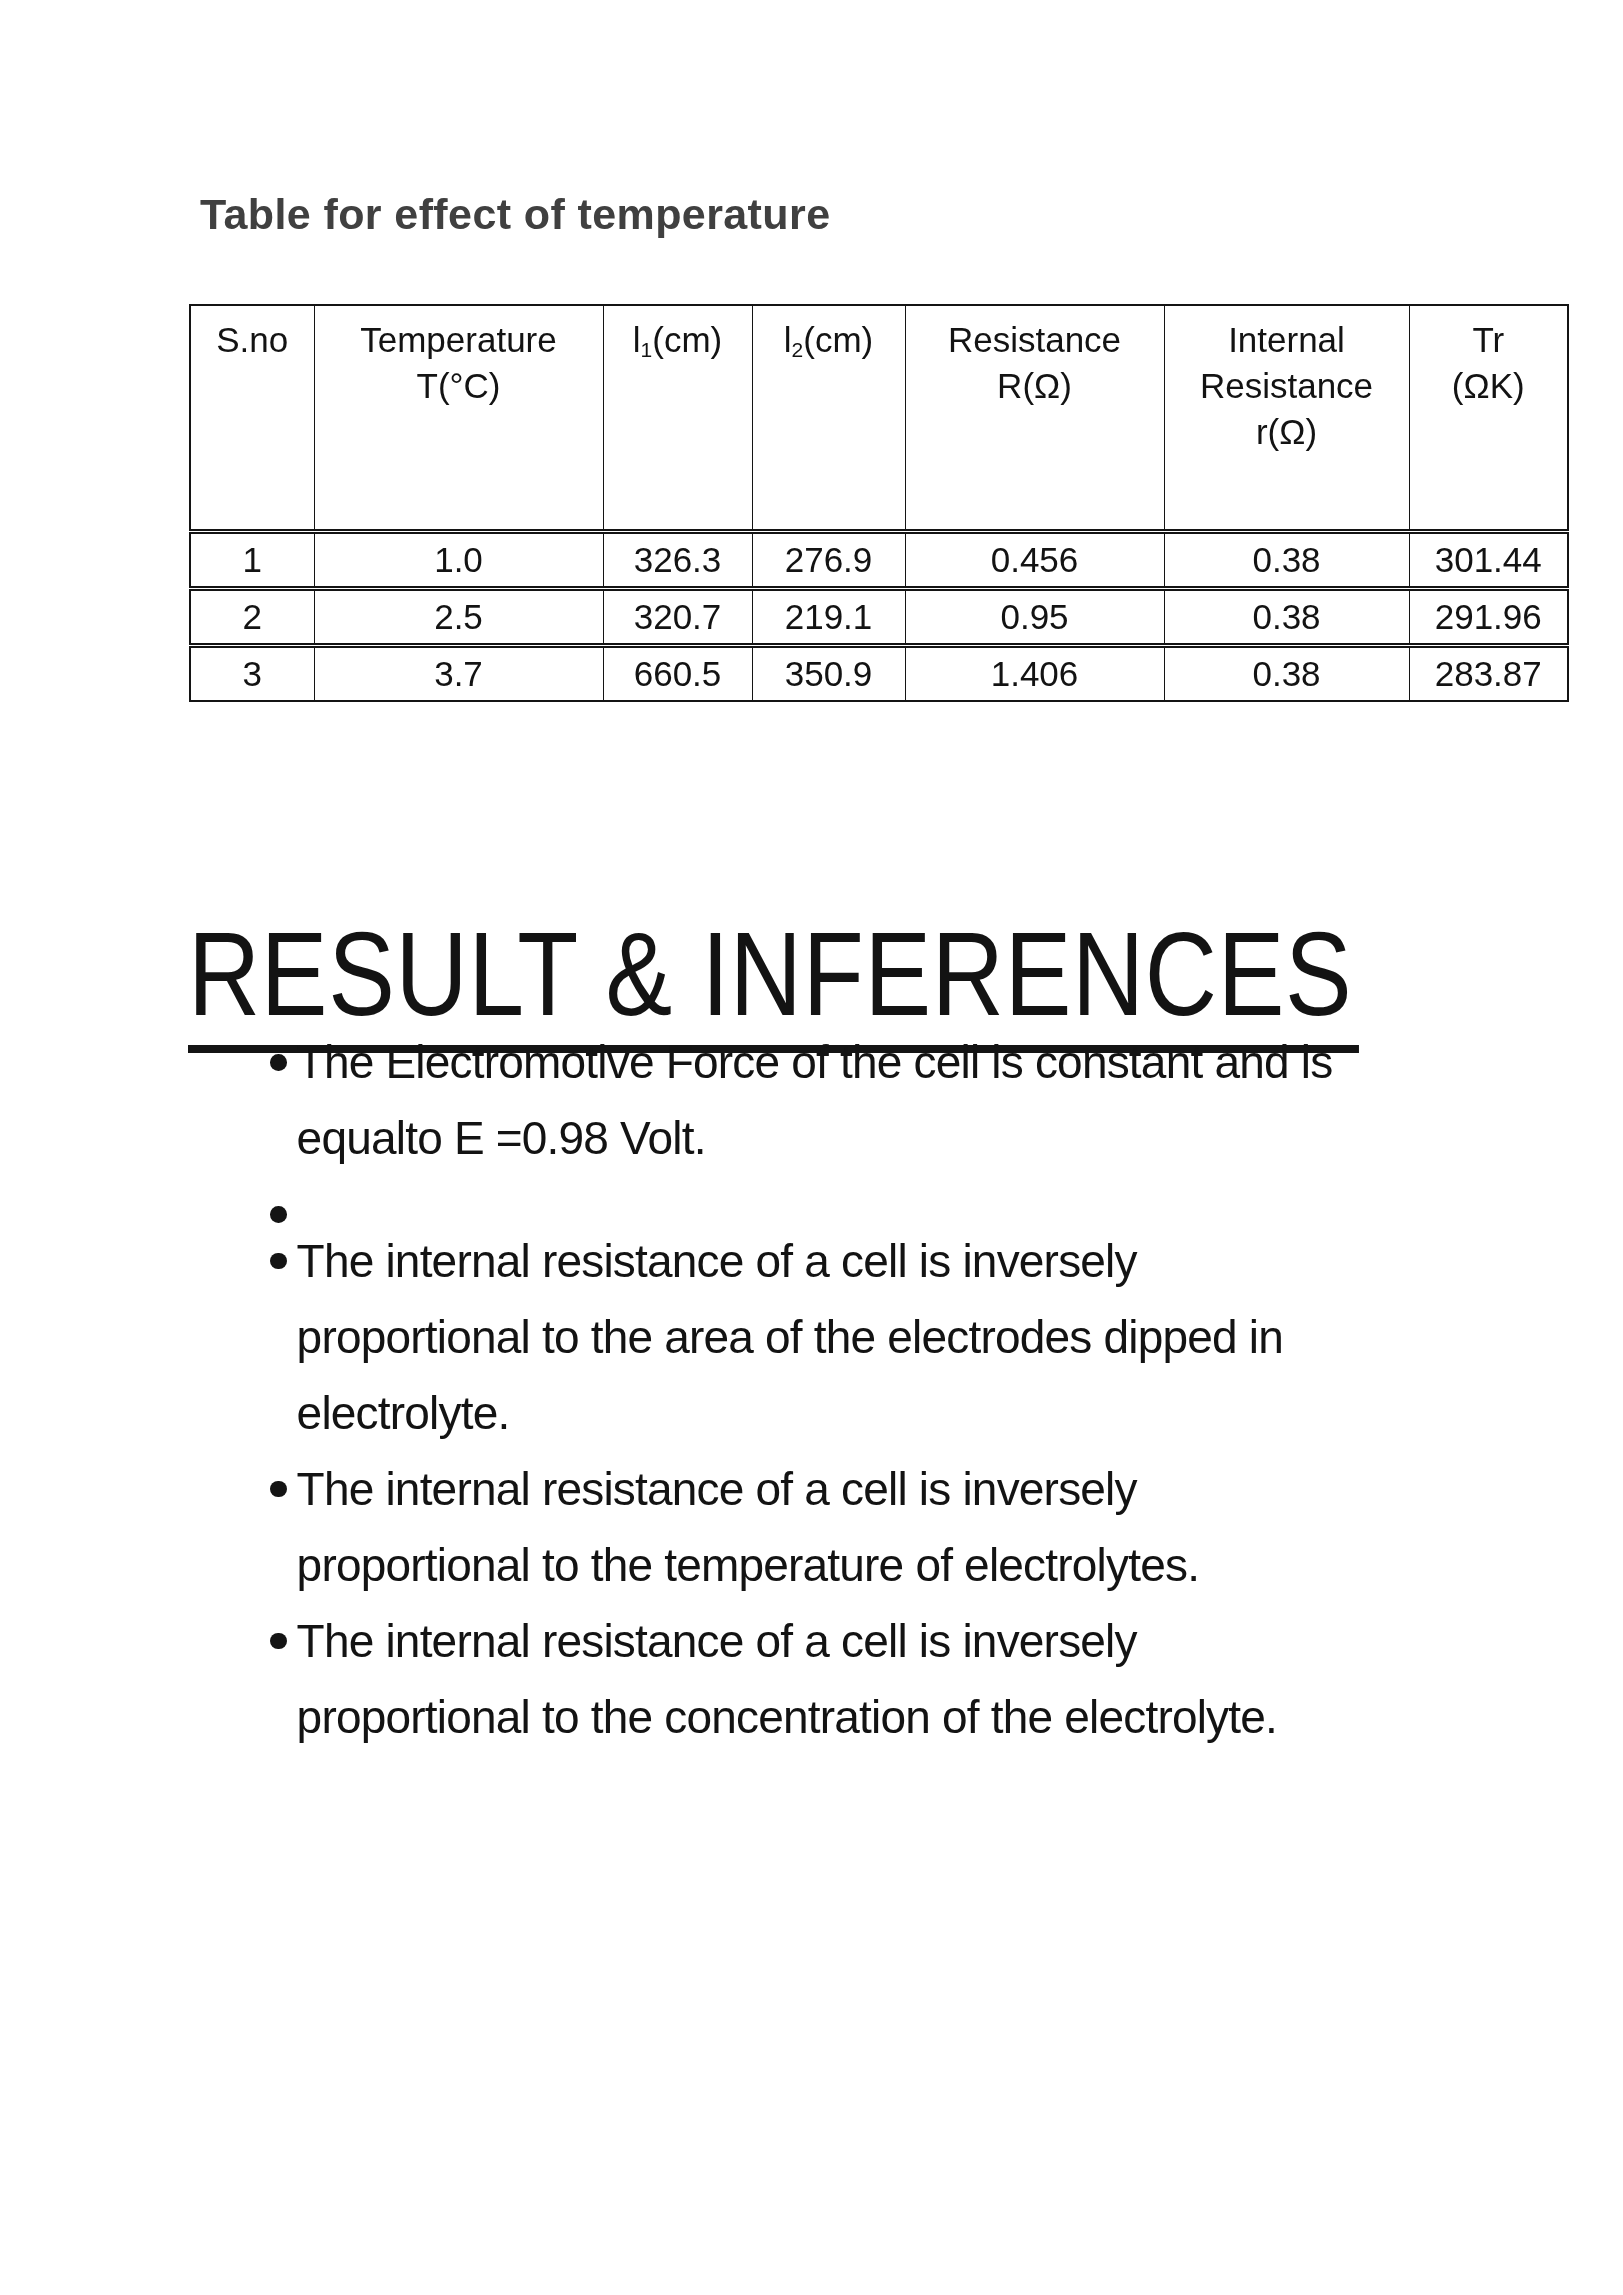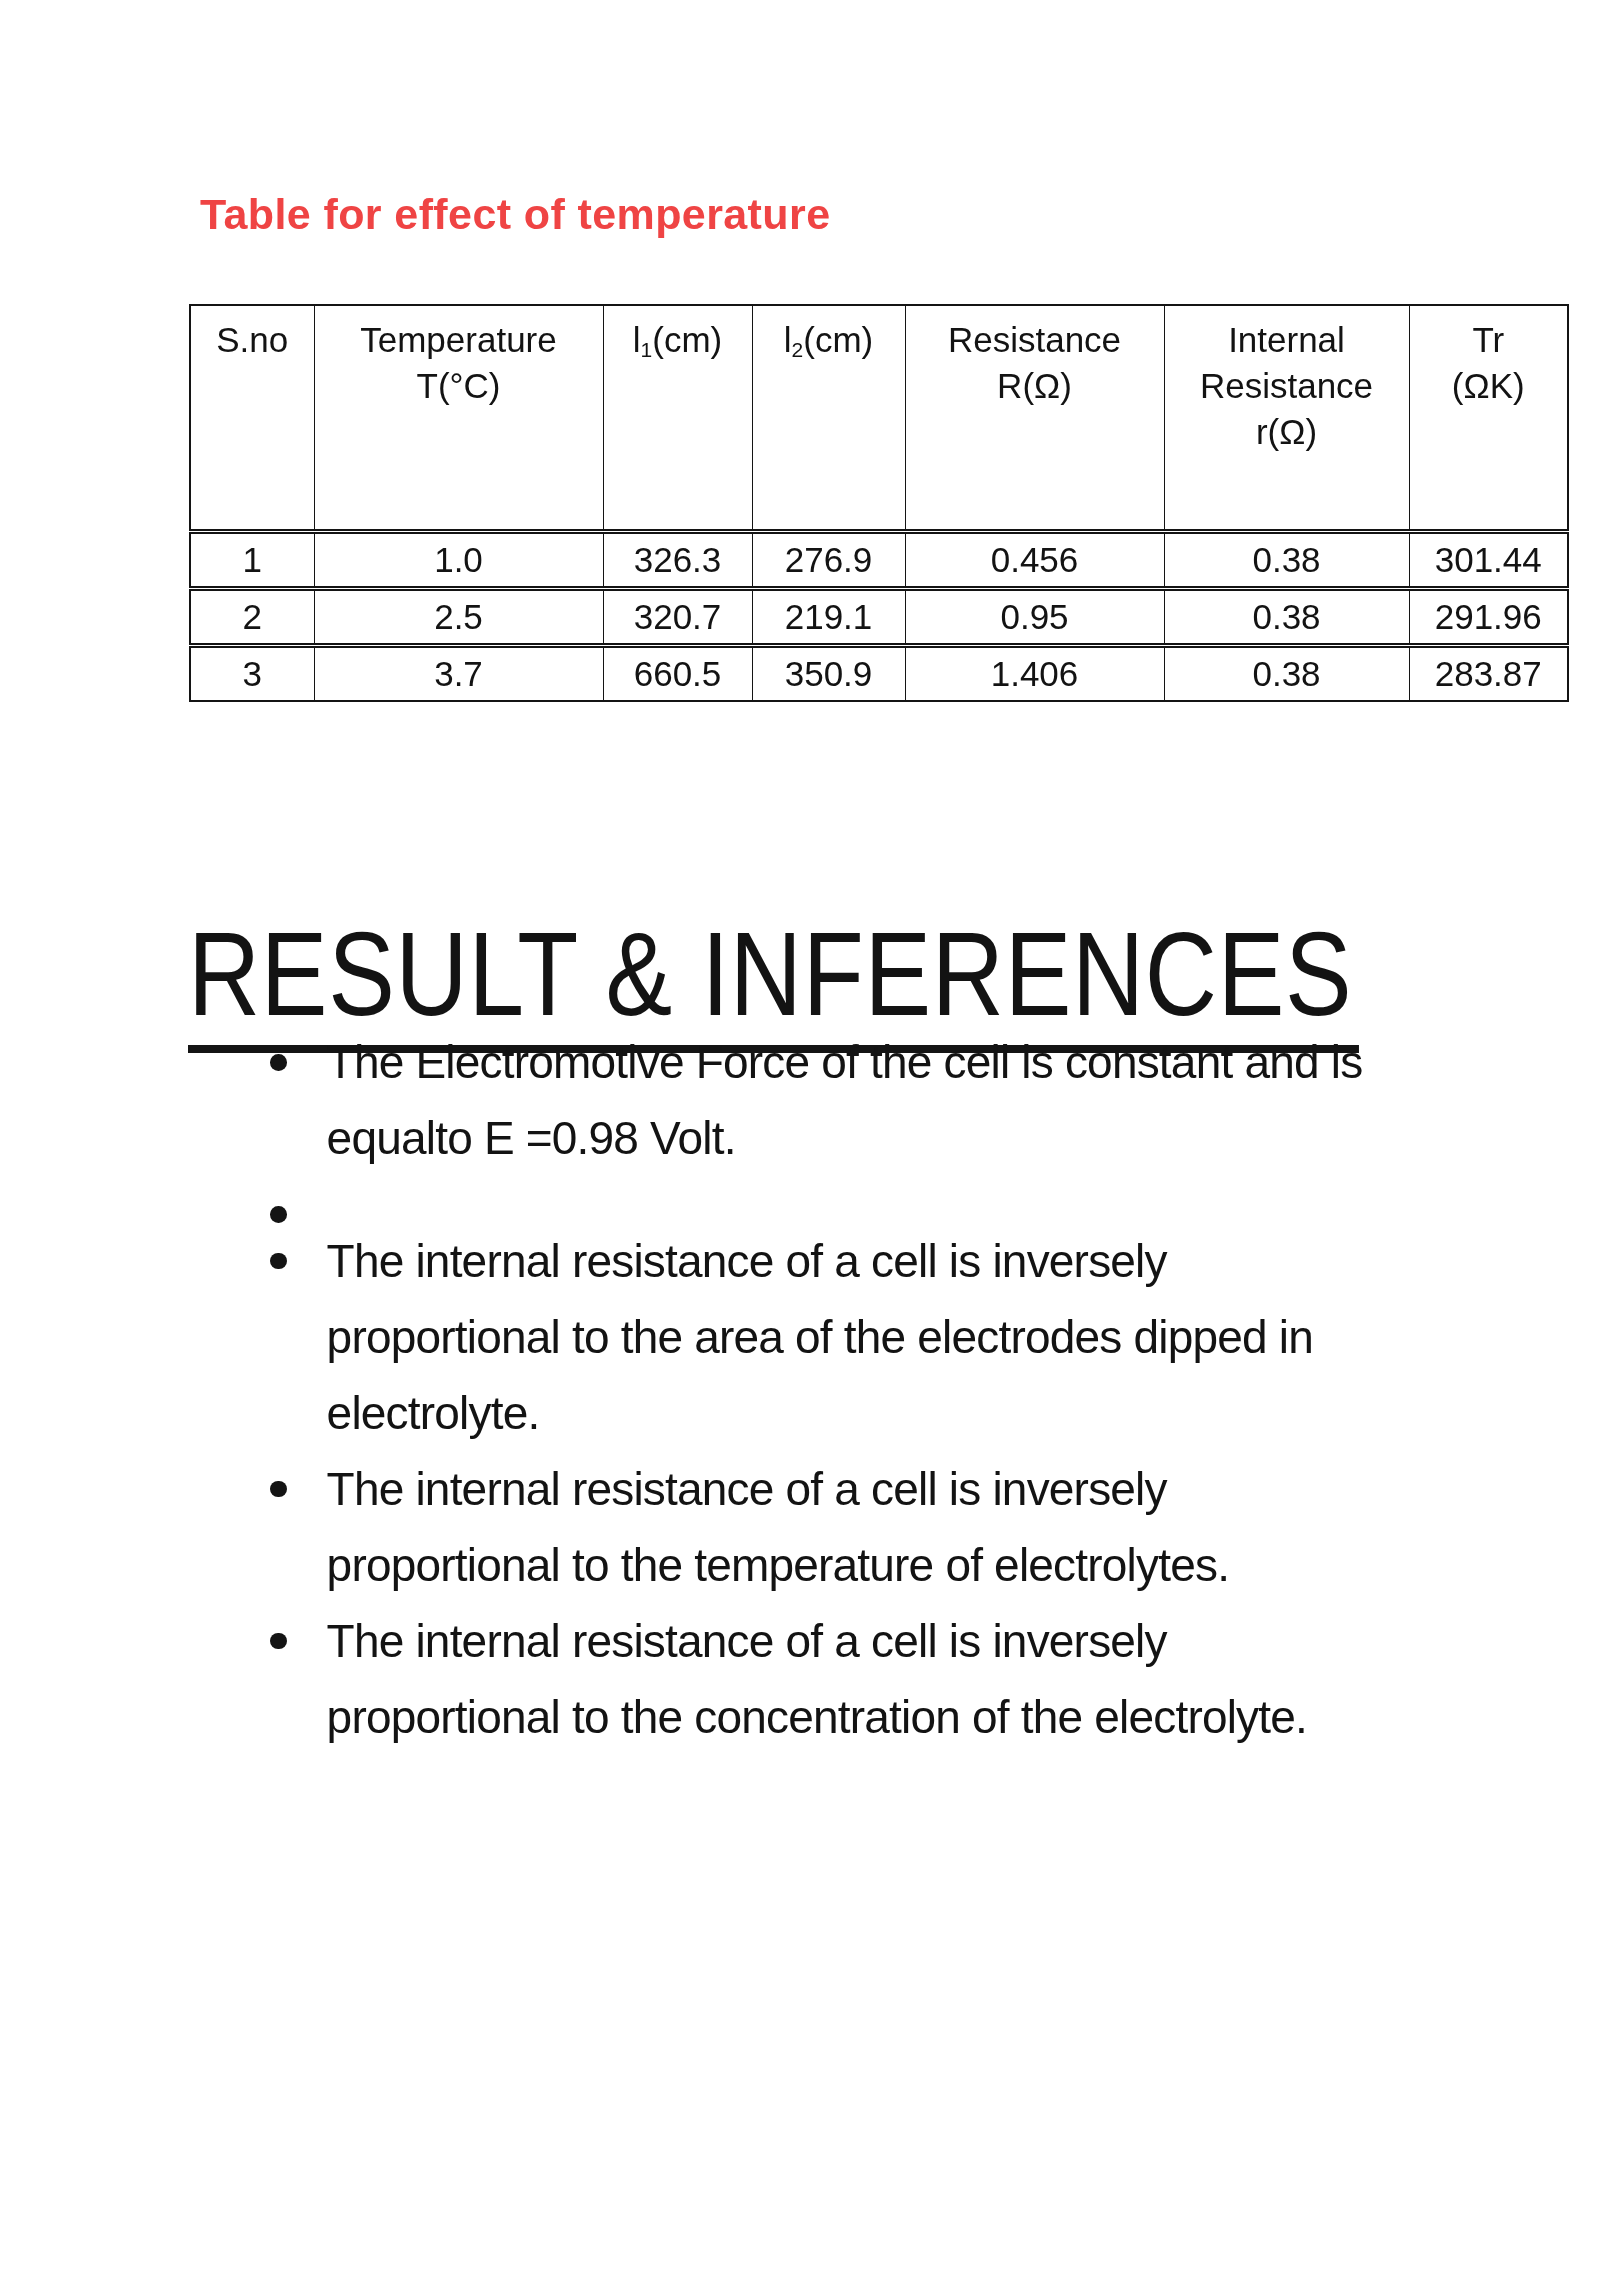--- a/index.html
+++ b/index.html
@@ -14,21 +14,21 @@
   }
 
   
   .section-title {
     position: absolute;
     left: 200px;
     top: 190px;
     margin: 0;
     font-size: 43px;
     font-weight: 700;
-    color: #ef4444;
+    color: #404040;
     letter-spacing: 0.4px;
   }
 
   
   .data-table {
     position: absolute;
     left: 189px;
     top: 304px;
     width: 1379px;
     table-layout: fixed;
@@ -84,21 +84,21 @@
     left: 270px;
     top: 1024px;
     width: 1157px;
     margin: 0;
     padding: 0;
     list-style: none;
   }
   .bullets li {
     display: flex;
     align-items: flex-start;
-    gap: 40px;
+    gap: 10px;
     margin: 0;
   }
   .dot {
     flex: 0 0 auto;
     width: 16.6px;
     height: 16.6px;
     border-radius: 50%;
     background: #141414;
     margin-top: 30px;
   }

